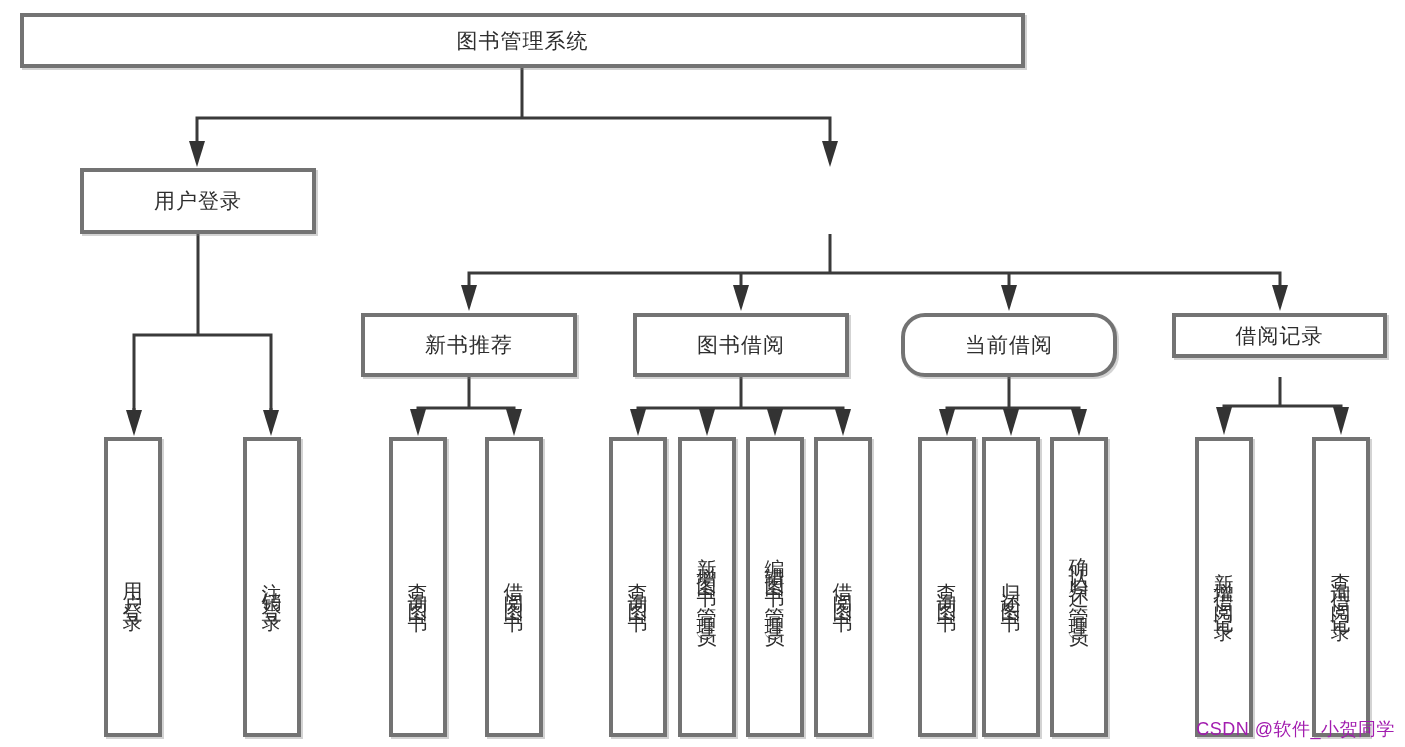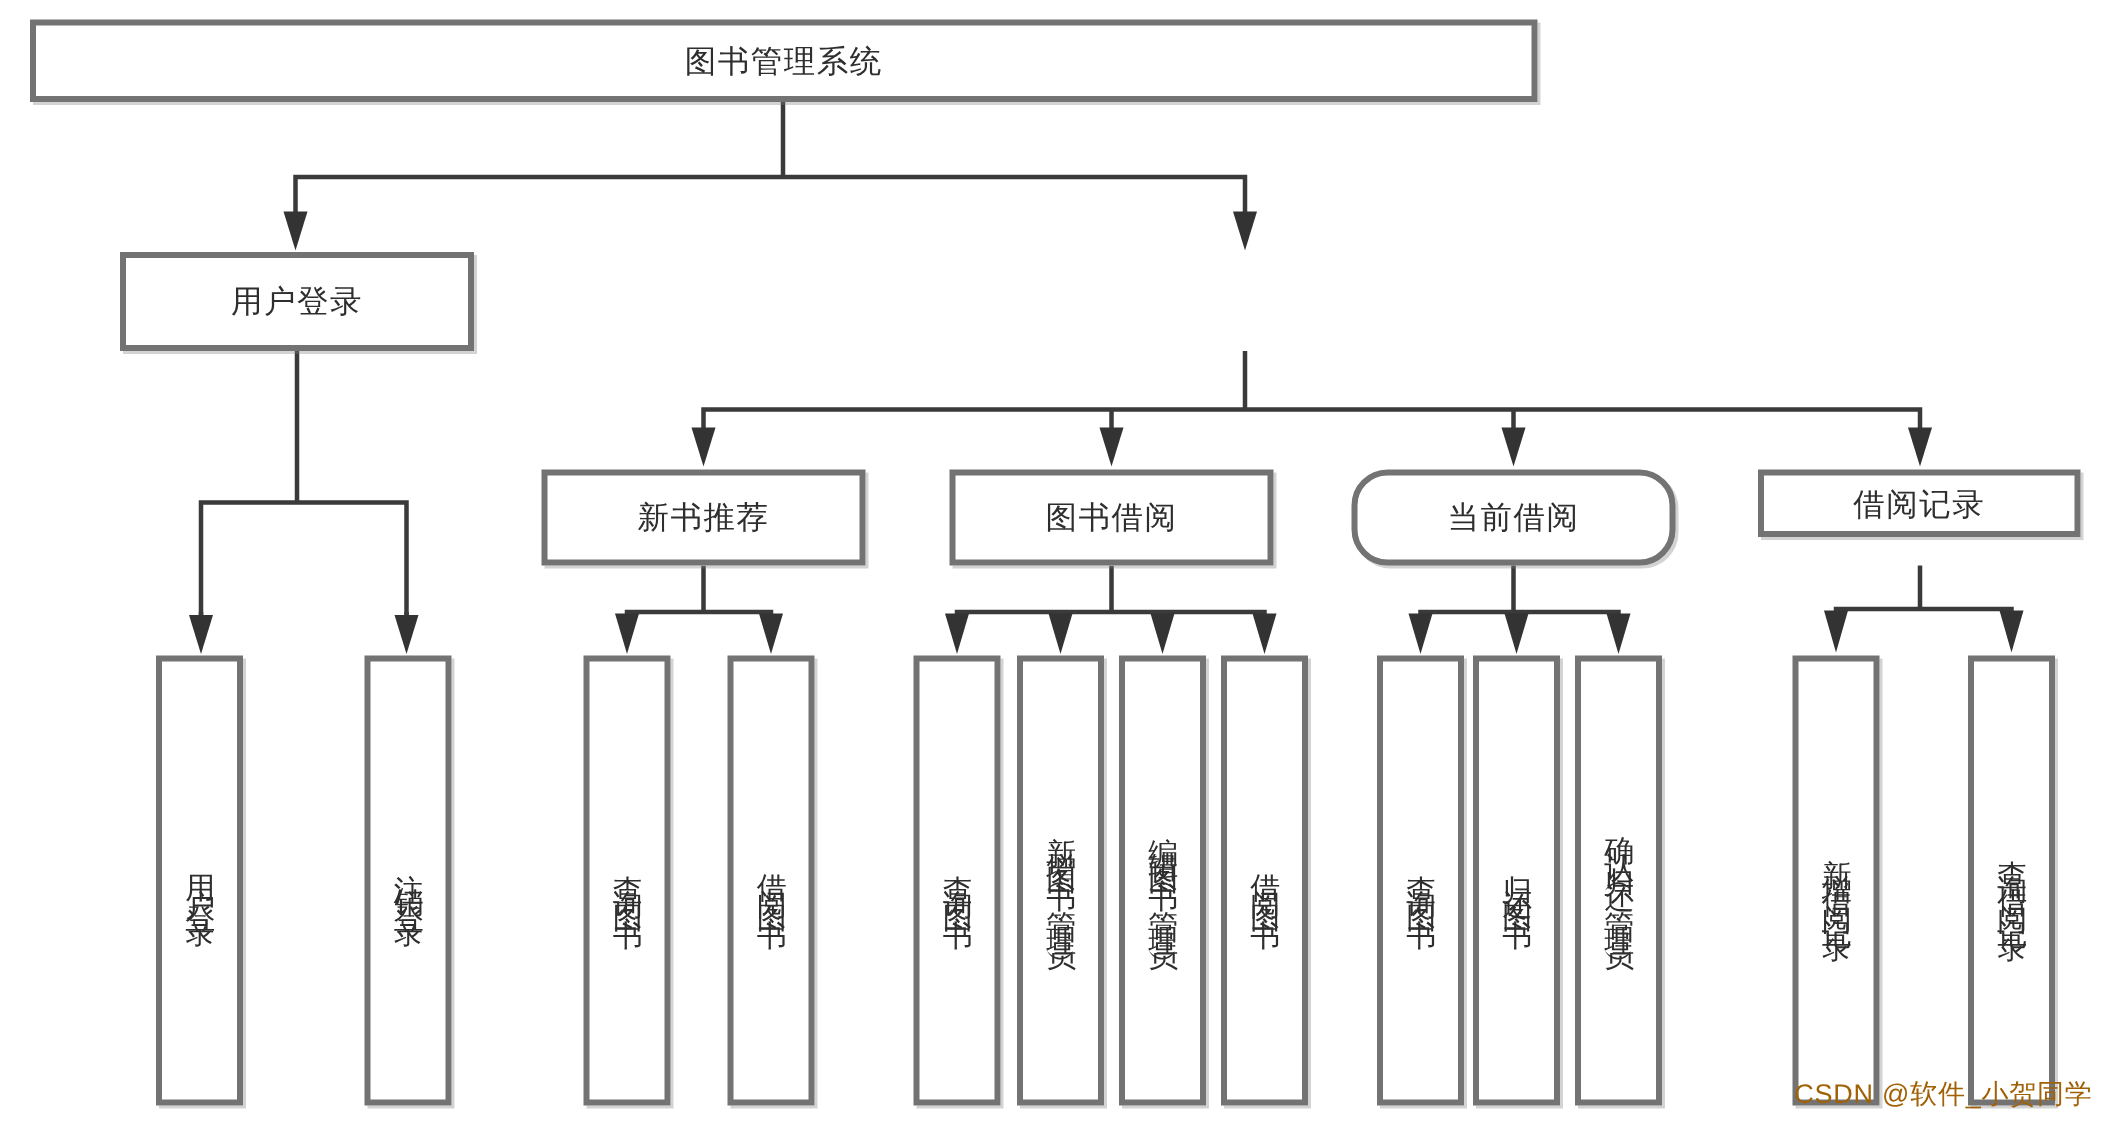--- a/index.html
+++ b/index.html
@@ -44,21 +44,21 @@
     font-size: 20px;
     letter-spacing: 10px;
     line-height: 1;
     white-space: nowrap;
   }
   .watermark {
     position: absolute;
     right: 10px;
     bottom: 6px;
     font-size: 18px;
-    color: #a16207;
+    color: #a21caf;
     letter-spacing: 0.5px;
     z-index: 5;
     white-space: nowrap;
   }
 </style>
 </head>
 <body>
 
 <div class="canvas">
 

